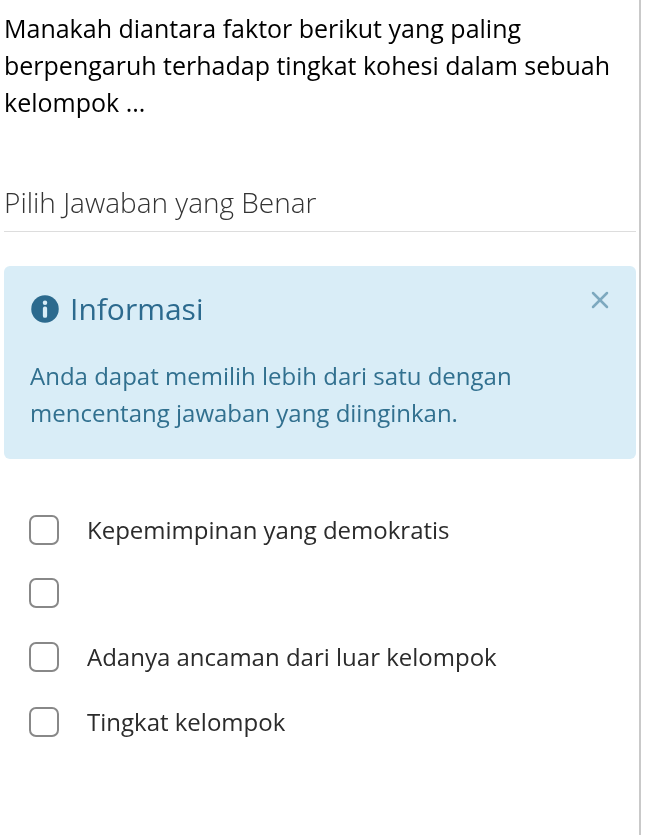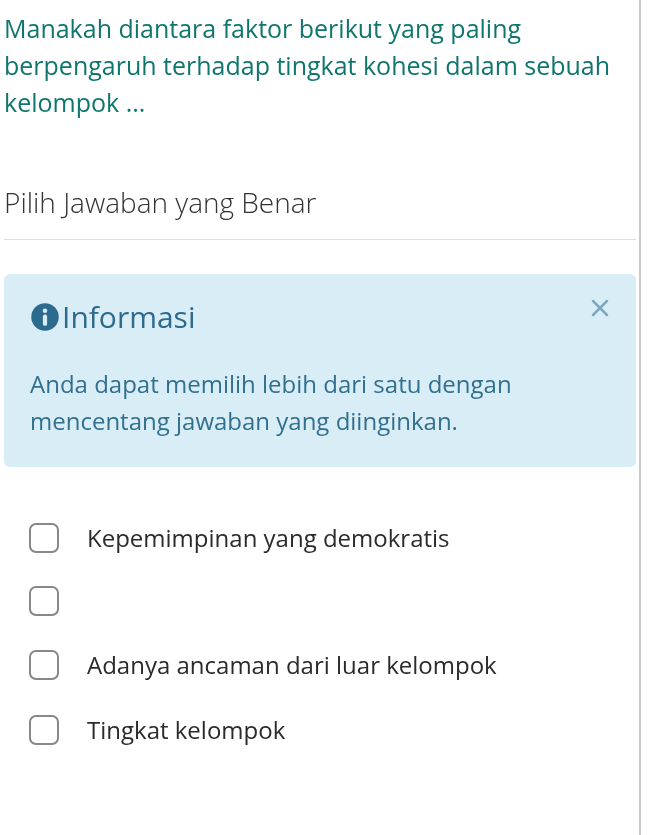--- a/index.html
+++ b/index.html
@@ -17,46 +17,46 @@
     position: relative;
   }
   .content {
     padding: 0;
     width: 640px;
     height: 100%;
   }
   .question-text {
     font-size: 25px;
     font-weight: 400;
-    color: #0f766e;
+    color: #000000;
     line-height: 1.48;
     padding: 10px 4px 0 4px;
   }
   .instruction-wrap {
     margin-top: 62px;
     padding: 0 4px;
   }
   .instruction-text {
     font-size: 28px;
     font-weight: 300;
     color: #333;
-    padding-bottom: 18px;
+    padding-bottom: 10px;
     border-bottom: 1px solid #ddd;
   }
   .info-alert {
     margin: 34px 4px 0 4px;
     background: #d9edf7;
     border-radius: 6px;
     padding: 22px 26px 28px 26px;
     position: relative;
   }
   .info-title-row {
     display: flex;
     align-items: center;
-    gap: 2px;
+    gap: 10px;
   }
   .info-icon-svg {
     width: 30px;
     height: 30px;
     flex-shrink: 0;
   }
   .info-title {
     font-size: 30px;
     font-weight: 400;
     color: #2c6a8e;

